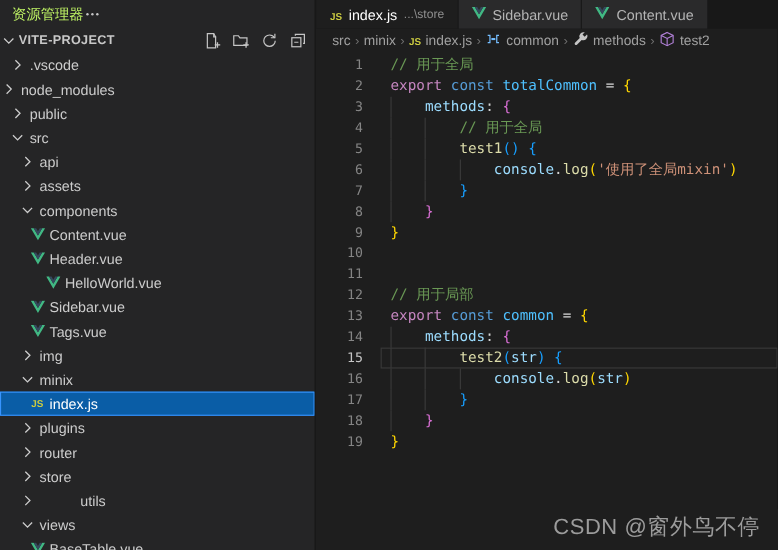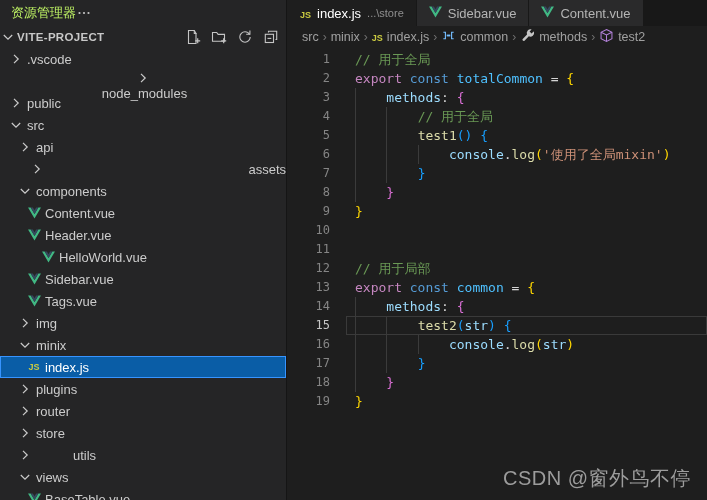--- a/index.html
+++ b/index.html
@@ -114,21 +114,21 @@
     </div>
     <div id="tree">
         <div class="tree-row" style="padding-left: 8px;">
           <span class="ficon">
             <svg width="16" height="16" viewBox="0 0 16 16">
               <path d="M6 3.8l4.2 4.2L6 12.2" fill="none" stroke="#cccccc" stroke-width="1.2"></path>
             </svg>
           </span>
           <span class="tlabel">.vscode</span>
         </div>
-        <div class="tree-row" style="padding-left: 0; flex-direction: column;">
+        <div class="tree-row" style="padding-left: 0;">
           <span class="ficon">
             <svg width="16" height="16" viewBox="0 0 16 16">
               <path d="M6 3.8l4.2 4.2L6 12.2" fill="none" stroke="#cccccc" stroke-width="1.2"></path>
             </svg>
           </span>
           <span class="tlabel">node_modules</span>
         </div>
         <div class="tree-row" style="padding-left: 8px;">
           <span class="ficon">
             <svg width="16" height="16" viewBox="0 0 16 16">
@@ -146,21 +146,21 @@
           <span class="tlabel">src</span>
         </div>
         <div class="tree-row" style="padding-left: 17px;">
           <span class="ficon">
             <svg width="16" height="16" viewBox="0 0 16 16">
               <path d="M6 3.8l4.2 4.2L6 12.2" fill="none" stroke="#cccccc" stroke-width="1.2"></path>
             </svg>
           </span>
           <span class="tlabel">api</span>
         </div>
-        <div class="tree-row" style="padding-left: 29px; justify-content: space-between;">
+        <div class="tree-row" style="padding-left: 17px;">
           <span class="ficon">
             <svg width="16" height="16" viewBox="0 0 16 16">
               <path d="M6 3.8l4.2 4.2L6 12.2" fill="none" stroke="#cccccc" stroke-width="1.2"></path>
             </svg>
           </span>
           <span class="tlabel">assets</span>
         </div>
         <div class="tree-row" style="padding-left: 17px;">
           <span class="ficon">
             <svg width="16" height="16" viewBox="0 0 16 16">

